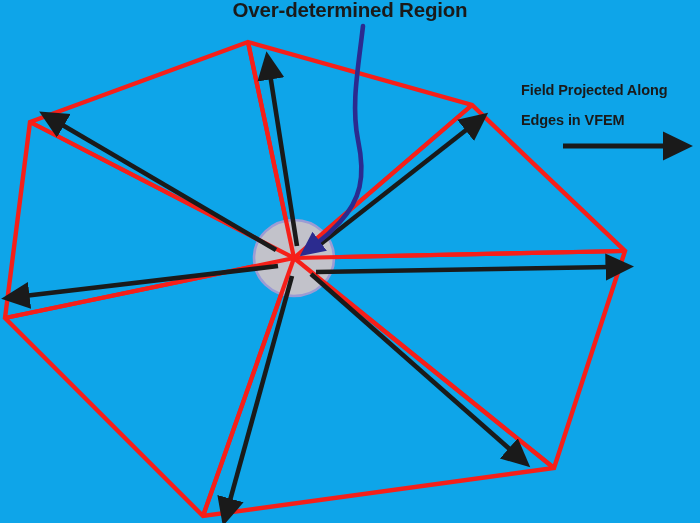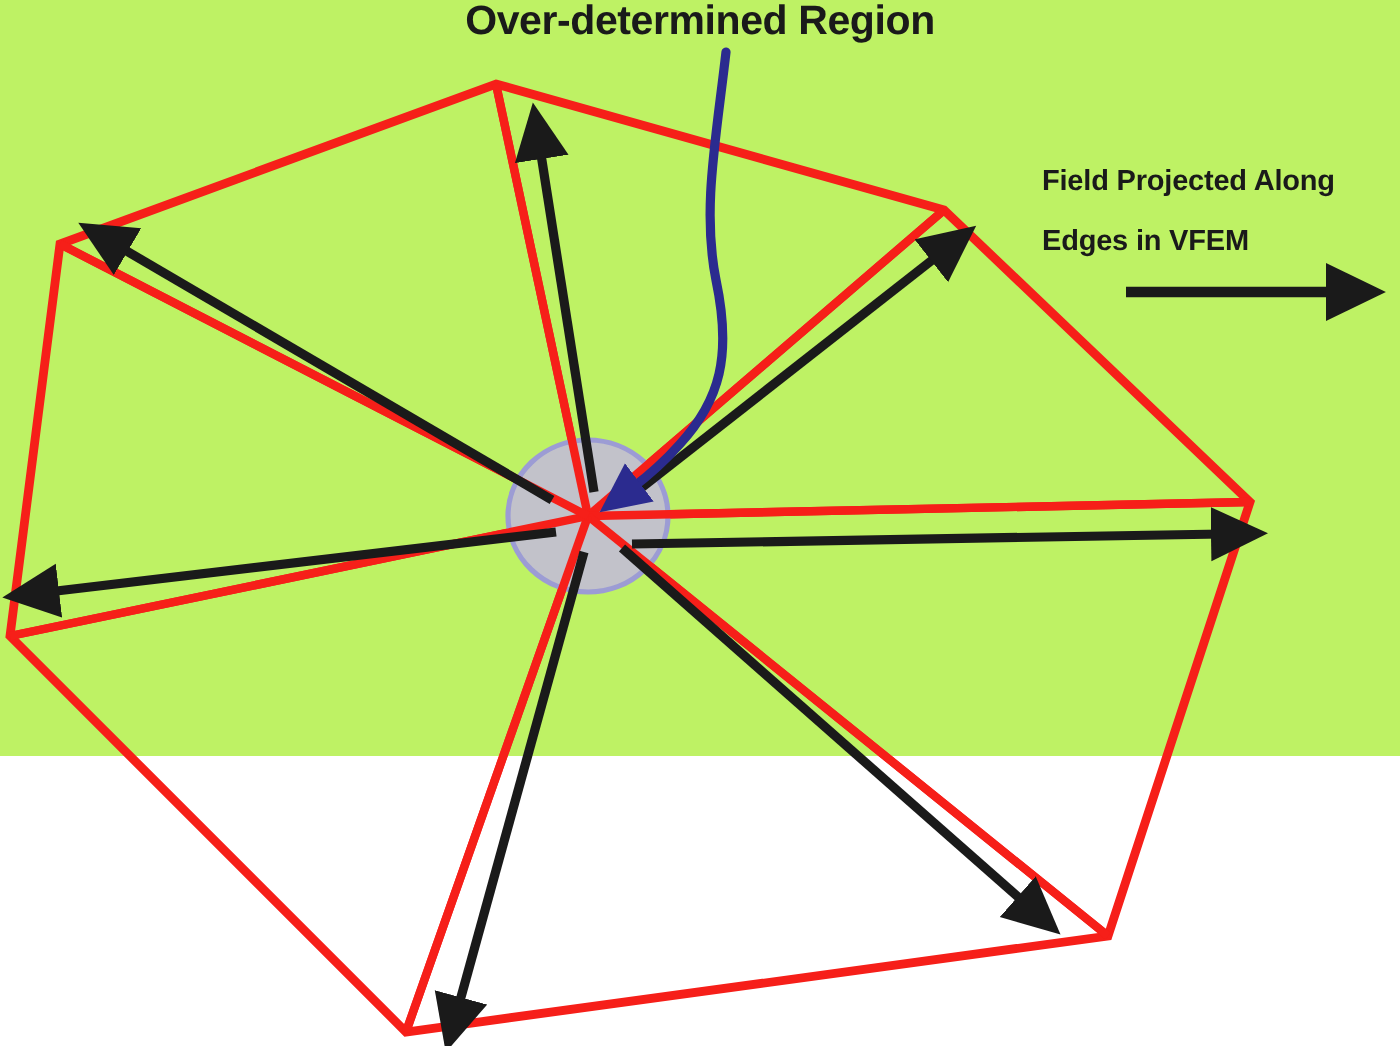--- a/index.html
+++ b/index.html
@@ -11,22 +11,22 @@
   body {
     width: 700px;
     height: 523px;
     font-family: "Liberation Sans", sans-serif;
     overflow: hidden;
     position: relative;
   }
   #figure-root {
     position: relative;
     width: 700px;
-    height: 378px;
-    background: #bef264;
+    height: 523px;
+    background: #0ea5e9;
   }
   #figure-svg {
     position: absolute;
     left: 0;
     top: 0;
     width: 700px;
     height: 523px;
     display: block;
   }
   .title-text {

